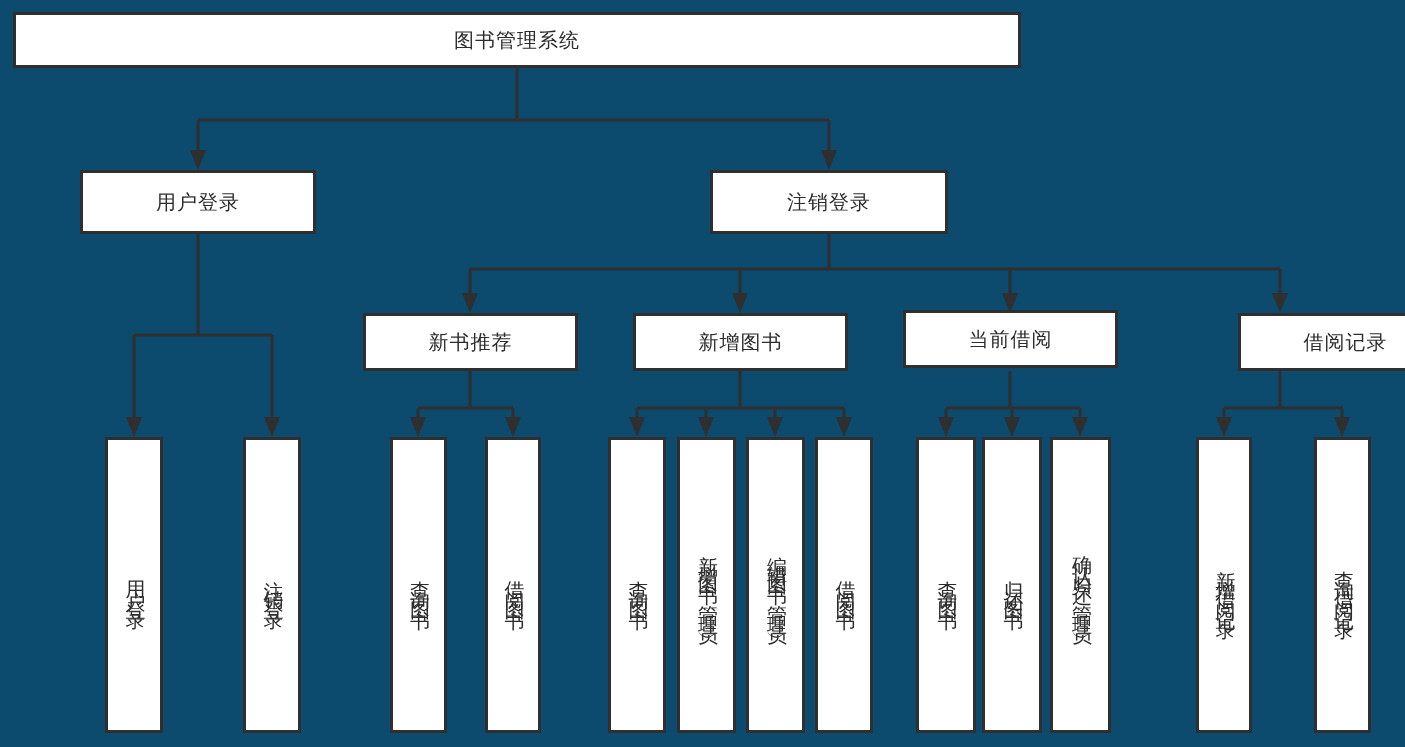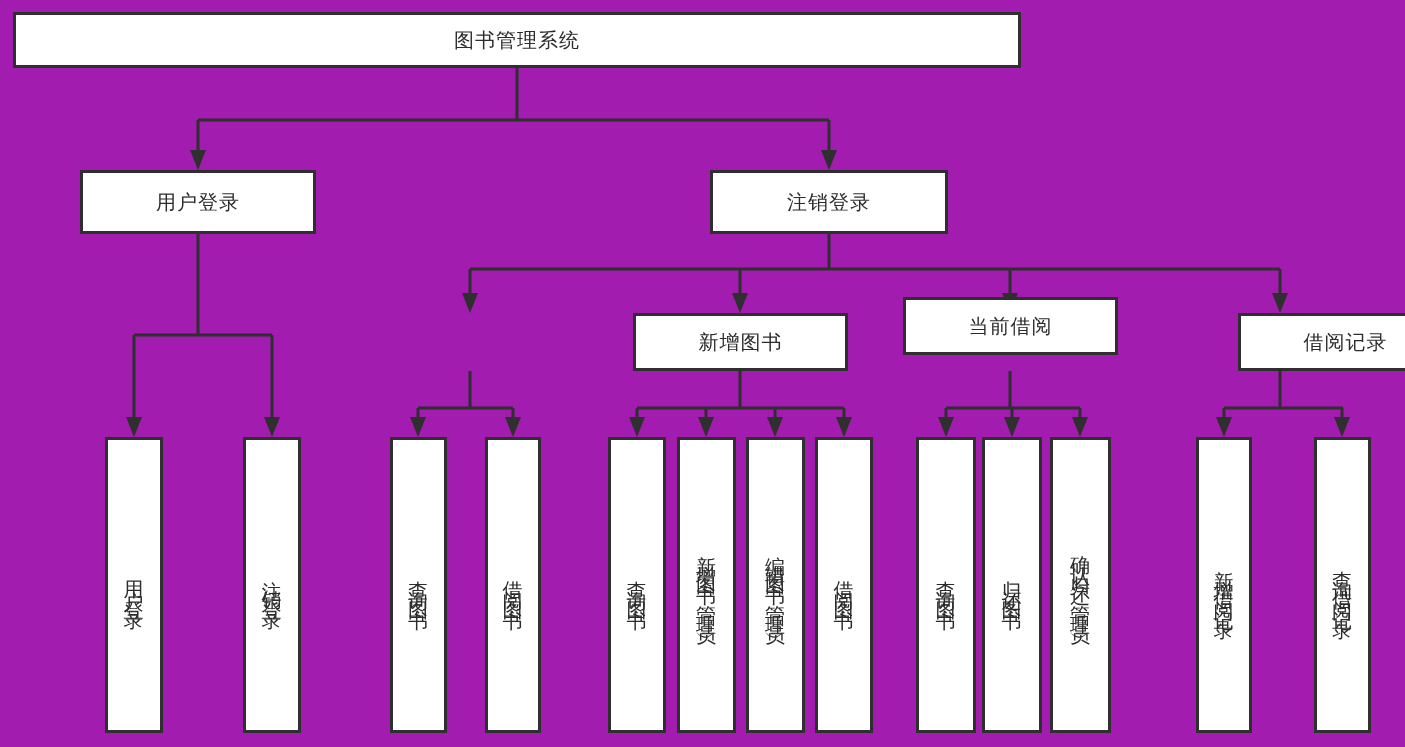--- a/index.html
+++ b/index.html
@@ -1,22 +1,22 @@
 <!DOCTYPE html>
 <html><head>
 <meta charset="utf-8">
 <style>
   html, body { margin: 0; padding: 0; background: #ffffff; }
   .canvas {
     position: relative;
     width: 1405px;
     height: 747px;
-    background: #a21caf;
+    background: #0c4a6e;
     overflow: hidden;
-    font-family: Liberation Serif, serif;
+    font-family: Liberation Mono, monospace;
   }
   .connectors {
     position: absolute;
     left: 0; top: 0;
     width: 1405px; height: 747px;
   }
   .node {
     position: absolute;
     box-sizing: border-box;
     background: #ffffff;
@@ -115,22 +115,23 @@
       <path d="M1216 417 L1232 417 L1224 437 Z"></path>
       <path d="M1334 417 L1350 417 L1342 437 Z"></path>
     </g>
   </svg>
 
   <div class="node" style="left:13px; top:12px; width:1008px; height:56px;">图书管理系统</div>
 
   <div class="node" style="left:80px; top:170px; width:236px; height:64px;">用户登录</div>
   <div class="node" style="left:710px; top:170px; width:238px; height:64px;">注销登录</div>
 
+  <div class="node" style="left:363px; top:313px; width:215px; height:58px;">新书推荐</div>
   <div class="node" style="left:633px; top:313px; width:215px; height:58px;">新增图书</div>
-  <div class="node" style="left:903px; top:297px; width:215px; height:58px;">当前借阅</div>
+  <div class="node" style="left:903px; top:310px; width:215px; height:58px;">当前借阅</div>
   <div class="node" style="left:1238px; top:313px; width:215px; height:58px;text-align:center;">借阅记录</div>
 
   <div class="node vbox" style="left:105px; top:437px; width:58px; height:296px;">用户登录</div>
   <div class="node vbox" style="left:243px; top:437px; width:58px; height:296px;">注销登录</div>
 
   <div class="node vbox" style="left:390px; top:437px; width:57px; height:296px;">查询图书</div>
   <div class="node vbox" style="left:485px; top:437px; width:56px; height:296px;">借阅图书</div>
 
   <div class="node vbox" style="left:608px; top:437px; width:58px; height:296px;">查询图书</div>
   <div class="node vbox" style="left:677px; top:437px; width:59px; height:296px;">新增图书（管理员）</div>

